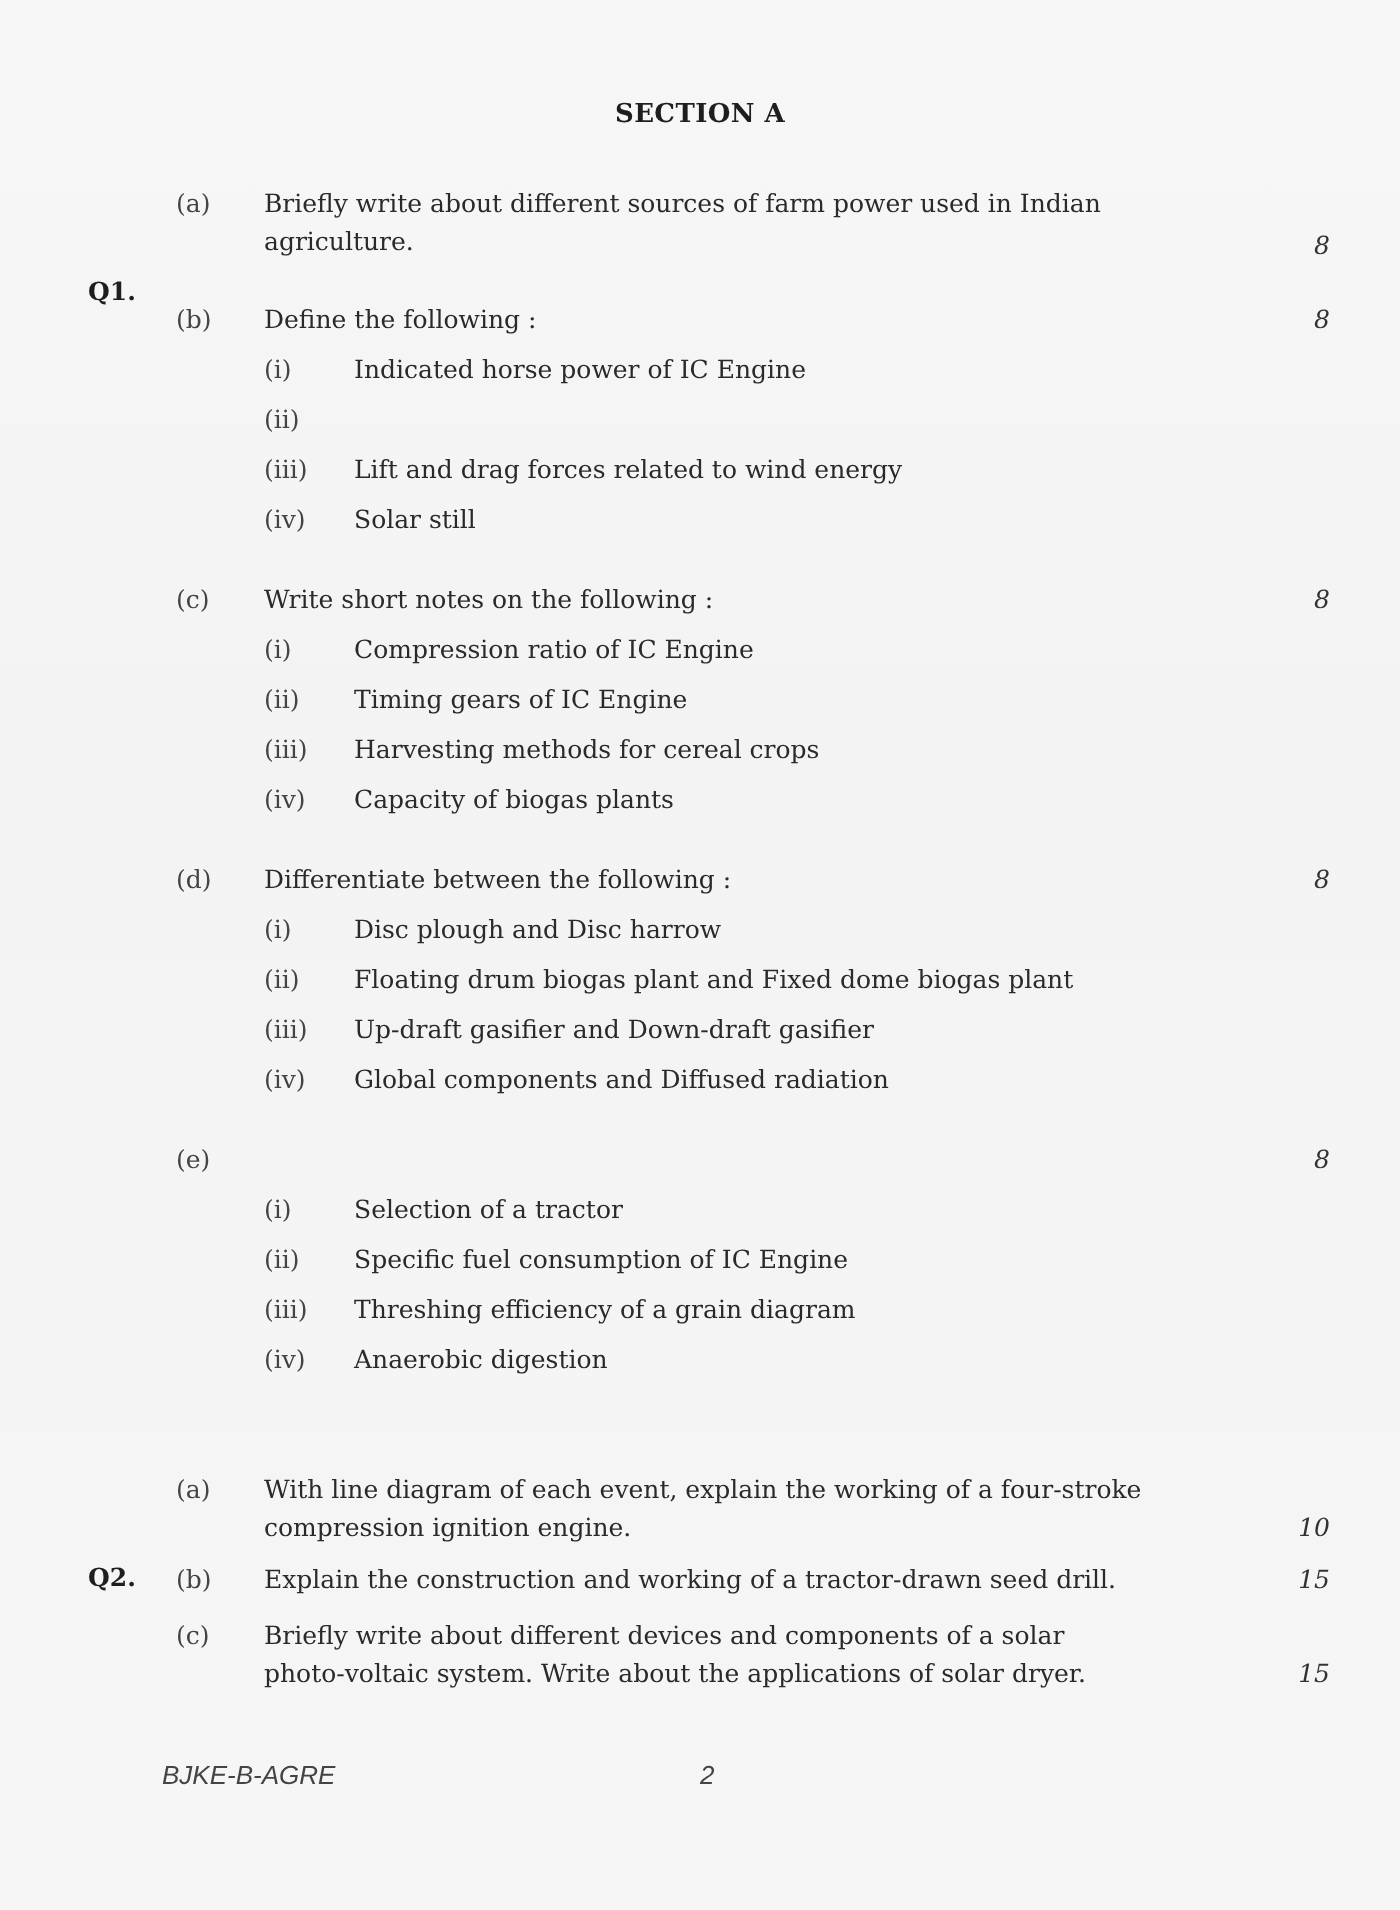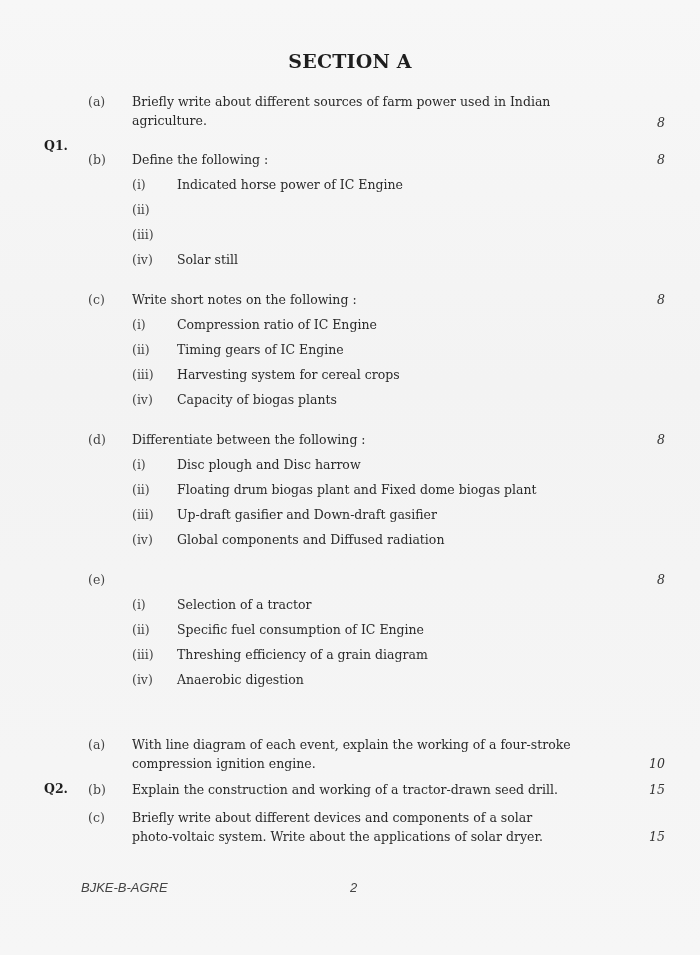--- a/index.html
+++ b/index.html
@@ -10,21 +10,21 @@
       color: #2a2a2a;
       position: relative;
       overflow: hidden;
     }
     .page {
       position: absolute; left: 0; top: 0; width: 700px; height: 955px;
       background: linear-gradient(180deg, #f7f7f7 0%, #f3f3f3 40%, #f6f6f6 100%);
     }
     .section-title {
       position: absolute; top: 50px; left: 0; width: 700px; text-align: center;
-      font-weight: bold; font-size: 19px; letter-spacing: 0.2px; color: #1e1e1e;
+      font-weight: bold; font-size: 13px; letter-spacing: 0.2px; color: #1e1e1e;
     }
     .abs { position: absolute; font-size: 12.5px; line-height: 19px; }
     .qlabel { left: 44px; font-weight: bold; color: #1e1e1e; margin-top: 44px; }
     .plabel { left: 88px; color: #444; }
     .ptext { left: 132px; width: 505px; color: #2a2a2a; text-align: justify; text-align-last: left; }
     .ptext.justify2 { text-align: justify; text-align-last: auto; }
     .rlabel { left: 132px; color: #444; }
     .rtext { left: 177px; color: #2a2a2a; }
     .marks { left: 620px; width: 45px; text-align: right; font-style: italic; color: #333; }
     .footer-code {
@@ -50,32 +50,33 @@
   <div class="abs ptext justify2" style="top:92px">Briefly write about different sources of farm power used in Indian</div>
   <div class="abs marks" style="top:113px">8</div>
 
   <div class="abs plabel" style="top:150px">(b)</div>
   <div class="abs ptext" style="top:150px">Define the following :</div>
   <div class="abs marks" style="top:150px">8</div>
   <div class="abs rlabel" style="top:175px">(i)</div>
   <div class="abs rtext" style="top:175px">Indicated horse power of IC Engine</div>
   <div class="abs rlabel" style="top:200px">(ii)</div>
   <div class="abs rlabel" style="top:225px">(iii)</div>
+  <div class="abs rtext" style="top:225px">Lift and drag forces related to wind energy</div>
   <div class="abs rlabel" style="top:250px">(iv)</div>
   <div class="abs rtext" style="top:250px">Solar still</div>
 
   <div class="abs plabel" style="top:290px">(c)</div>
   <div class="abs ptext" style="top:290px">Write short notes on the following :</div>
   <div class="abs marks" style="top:290px">8</div>
   <div class="abs rlabel" style="top:315px">(i)</div>
   <div class="abs rtext" style="top:315px">Compression ratio of IC Engine</div>
   <div class="abs rlabel" style="top:340px">(ii)</div>
   <div class="abs rtext" style="top:340px">Timing gears of IC Engine</div>
   <div class="abs rlabel" style="top:365px">(iii)</div>
-  <div class="abs rtext" style="top:365px">Harvesting system for cereal crops</div>
+  <div class="abs rtext" style="top:365px">Harvesting methods for cereal crops</div>
   <div class="abs rlabel" style="top:390px">(iv)</div>
   <div class="abs rtext" style="top:390px">Capacity of biogas plants</div>
 
   <div class="abs plabel" style="top:430px">(d)</div>
   <div class="abs ptext" style="top:430px">Differentiate between the following :</div>
   <div class="abs marks" style="top:430px">8</div>
   <div class="abs rlabel" style="top:455px">(i)</div>
   <div class="abs rtext" style="top:455px">Disc plough and Disc harrow</div>
   <div class="abs rlabel" style="top:480px">(ii)</div>
   <div class="abs rtext" style="top:480px">Floating drum biogas plant and Fixed dome biogas plant</div>

